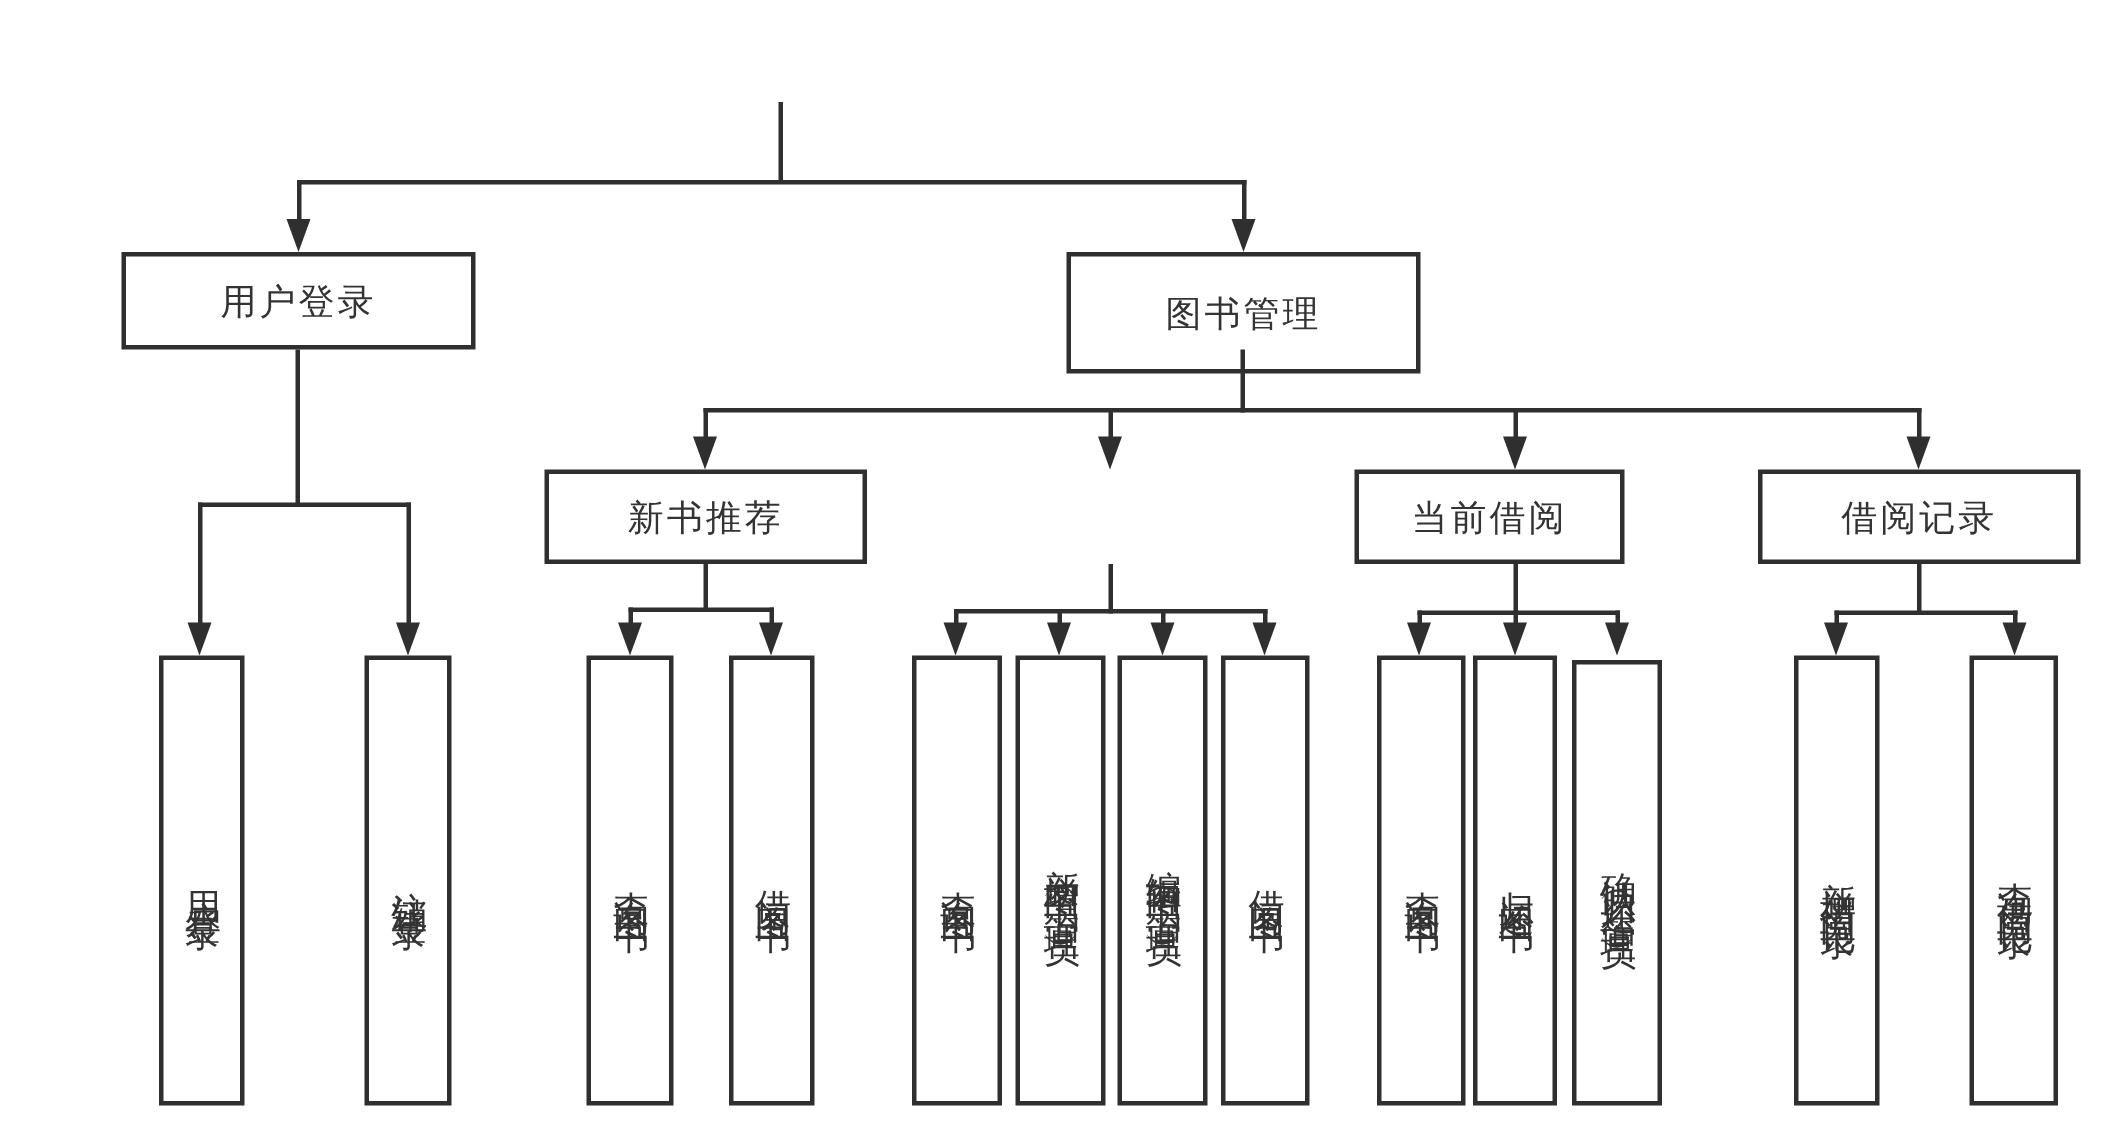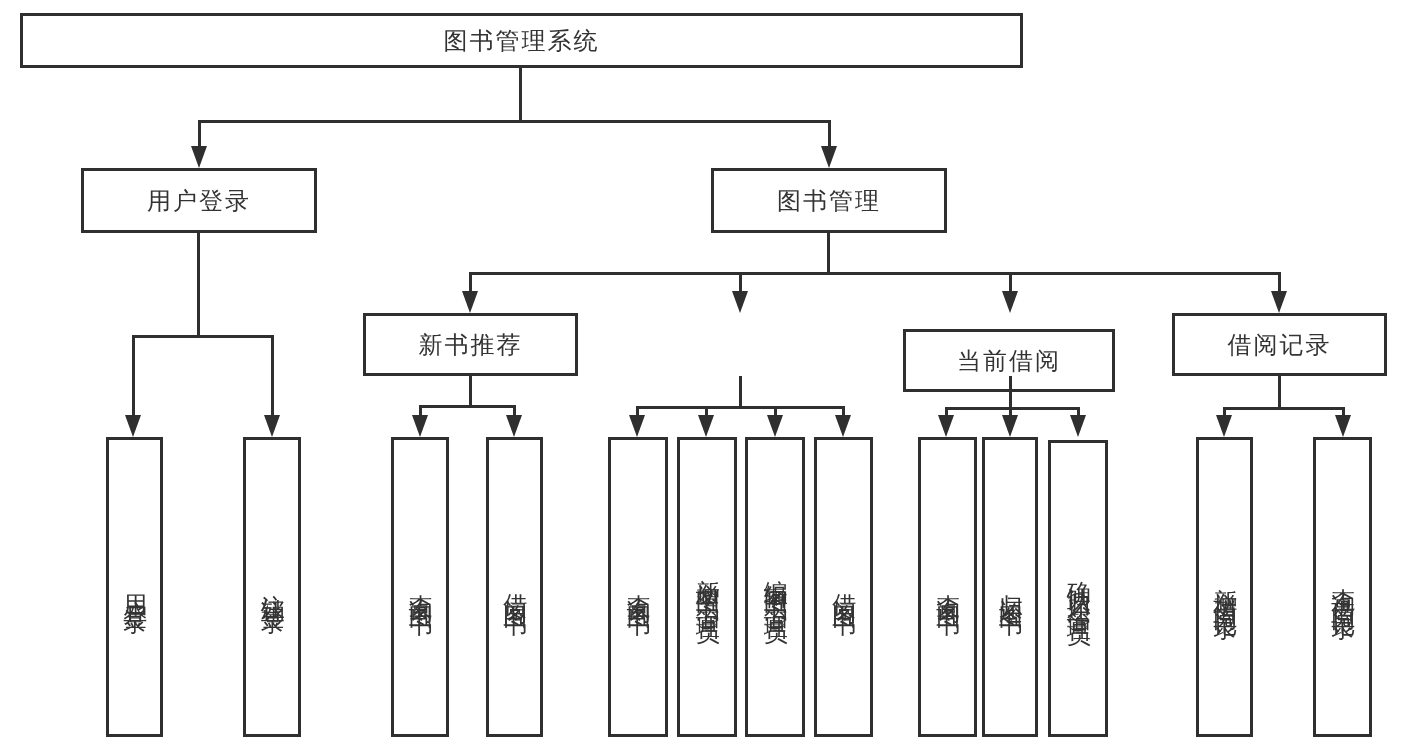--- a/index.html
+++ b/index.html
@@ -50,52 +50,51 @@
     text-shadow:0 0 3px #ffffff,0 0 3px #ffffff;
     z-index:10;
     white-space:nowrap;
   }
 </style>
 </head>
 <body>
 
 <div class="canvas">
 
-  <div class="box" style="left:20px;top:13px;width:1003px;height:55px">图书管理系统</div>
 
   <div class="v" style="left:519px;top:68px;height:52px"></div>
   <div class="h" style="left:198px;top:120px;width:633px"></div>
   <div class="v" style="left:198px;top:120px;height:28px"></div>
   <div class="arr" style="left:191px;top:146px"></div>
   <div class="v" style="left:828px;top:120px;height:28px"></div>
   <div class="arr" style="left:821px;top:146px"></div>
 
   <div class="box" style="left:81px;top:168px;width:236px;height:65px">用户登录</div>
-  <div class="box" style="left:711px;top:168px;width:236px;height:65px">图书管理</div>
+  <div class="box" style="left:711px;top:168px;width:236px;height:81px">图书管理</div>
 
   <div class="v" style="left:197px;top:233px;height:105px"></div>
   <div class="h" style="left:132px;top:335px;width:142px"></div>
   <div class="v" style="left:132px;top:335px;height:82px"></div>
   <div class="arr" style="left:125px;top:415px"></div>
   <div class="v" style="left:271px;top:335px;height:82px"></div>
   <div class="arr" style="left:264px;top:415px"></div>
 
   <div class="v" style="left:827px;top:233px;height:42px"></div>
   <div class="h" style="left:469px;top:272px;width:812px"></div>
   <div class="v" style="left:469px;top:272px;height:21px"></div>
   <div class="arr" style="left:462px;top:291px"></div>
   <div class="v" style="left:739px;top:272px;height:21px"></div>
   <div class="arr" style="left:732px;top:291px"></div>
   <div class="v" style="left:1009px;top:272px;height:21px"></div>
   <div class="arr" style="left:1002px;top:291px"></div>
   <div class="v" style="left:1278px;top:272px;height:21px"></div>
   <div class="arr" style="left:1271px;top:291px"></div>
 
   <div class="box" style="left:363px;top:313px;width:215px;height:63px">新书推荐</div>
-  <div class="box" style="left:903px;top:329px;width:212px;height:63px">当前借阅</div>
+  <div class="box" style="left:903px;top:313px;width:180px;height:63px">当前借阅</div>
   <div class="box" style="left:1172px;top:313px;width:215px;height:63px">借阅记录</div>
 
   <div class="v" style="left:469px;top:376px;height:32px"></div>
   <div class="h" style="left:419px;top:405px;width:97px"></div>
   <div class="v" style="left:419px;top:405px;height:12px"></div>
   <div class="arr" style="left:412px;top:415px"></div>
   <div class="v" style="left:513px;top:405px;height:12px"></div>
   <div class="arr" style="left:506px;top:415px"></div>
 
   <div class="v" style="left:739px;top:376px;height:33px"></div>

